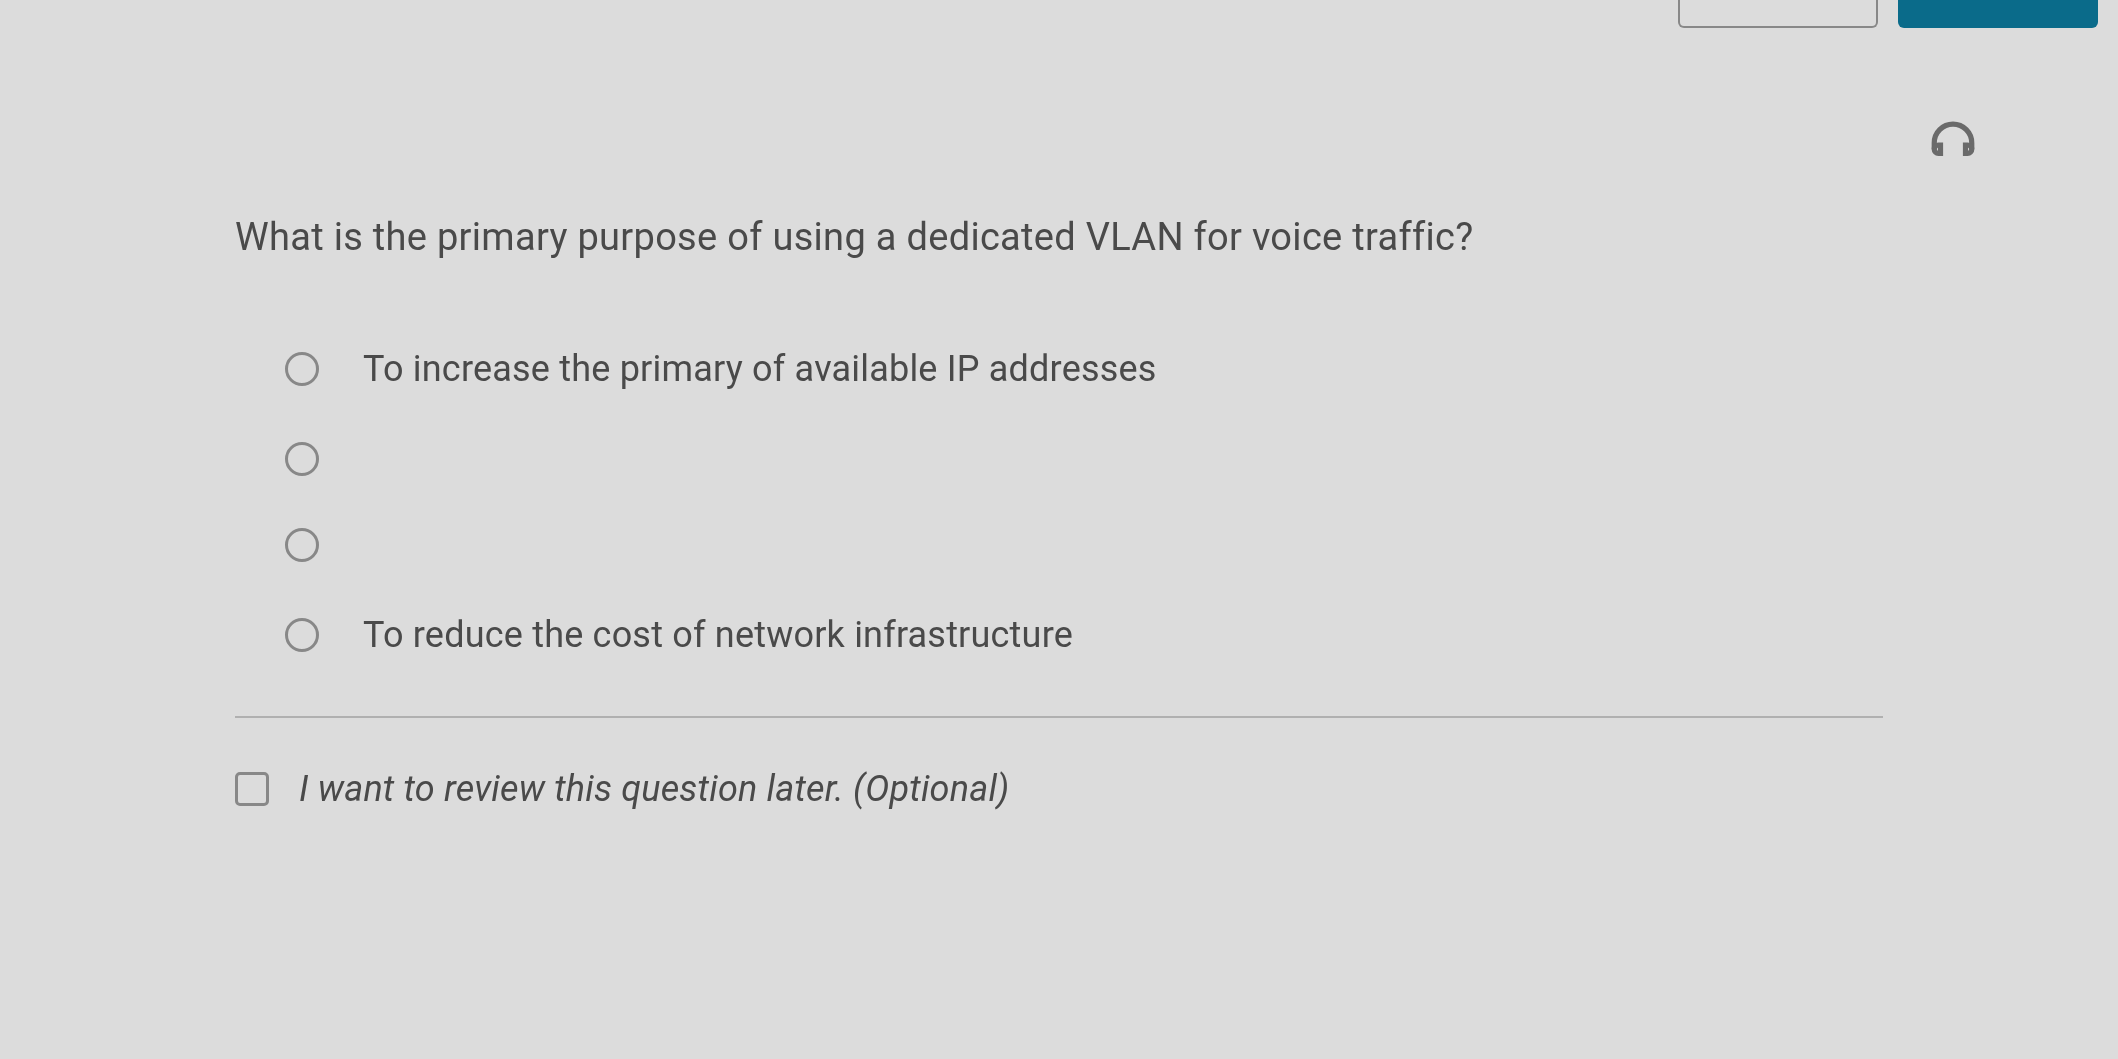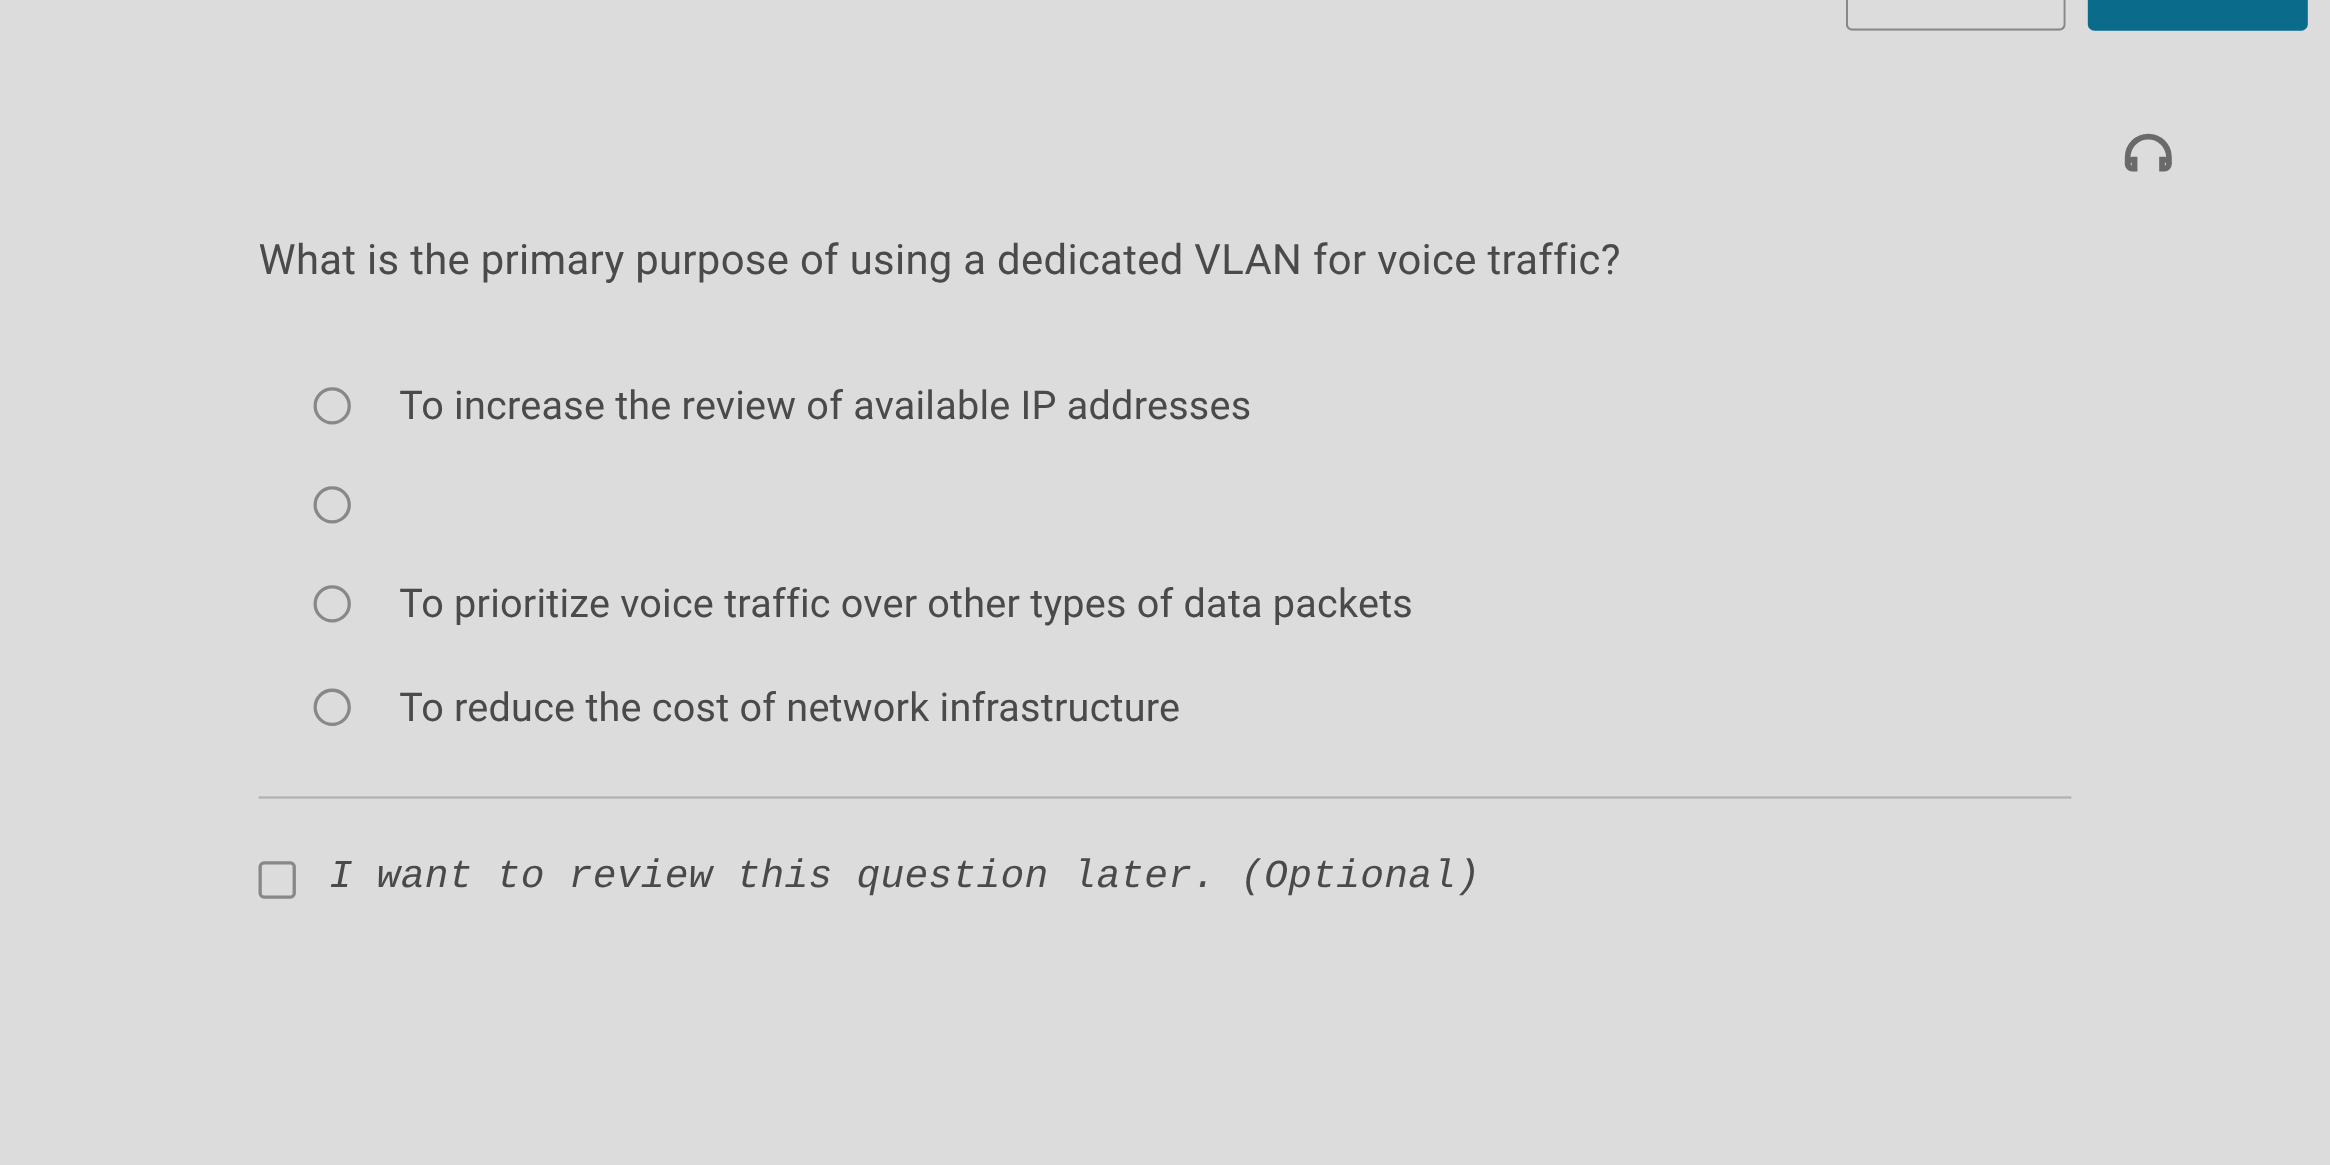--- a/index.html
+++ b/index.html
@@ -107,25 +107,24 @@
     .divider {
       border: none;
       border-top: 2px solid #b0b0b0;
       margin-top: 60px;
       margin-bottom: 50px;
       margin-left: -50px;
     }
     
     .review-row {
       display: flex;
-      align-items: flex-end;
+      align-items: center;
       padding-left: 0;
       margin-left: -50px;
       cursor: pointer;
-      font-family: Liberation Mono, monospace;
     }
     
     .checkbox {
       width: 34px;
       height: 34px;
       border: 3px solid #888;
       border-radius: 5px;
       margin-right: 30px;
       flex-shrink: 0;
       background: transparent;
@@ -155,30 +154,29 @@
   </svg>
 </div>
 
 <div class="question-container">
   <div class="question-text">What is the primary purpose of using a dedicated VLAN for voice traffic?</div>
 
   <div class="options-container">
 
     <div class="option-row">
       <div class="radio-button"></div>
-      <div class="option-label">To increase the review of available IP addresses</div>
+      <div class="option-label">To increase the primary of available IP addresses</div>
     </div>
 
     <div class="option-row">
       <div class="radio-button"></div>
     </div>
 
     <div class="option-row">
       <div class="radio-button"></div>
-      <div class="option-label">To prioritize voice traffic over other types of data packets</div>
     </div>
 
     <div class="option-row">
       <div class="radio-button"></div>
       <div class="option-label">To reduce the cost of network infrastructure</div>
     </div>
 
     <hr class="divider">
 
     <div class="review-row">

